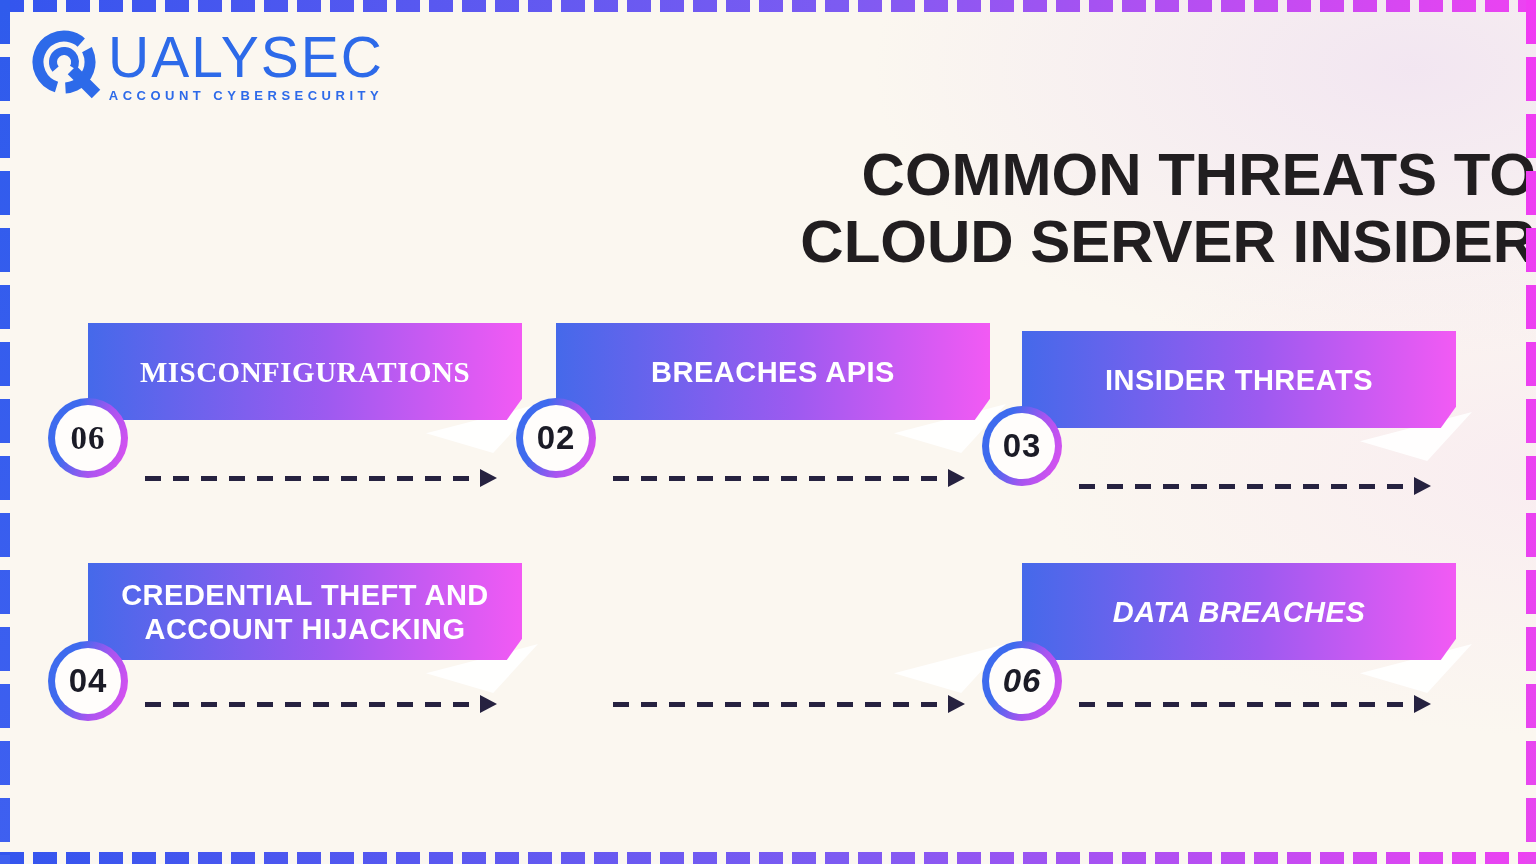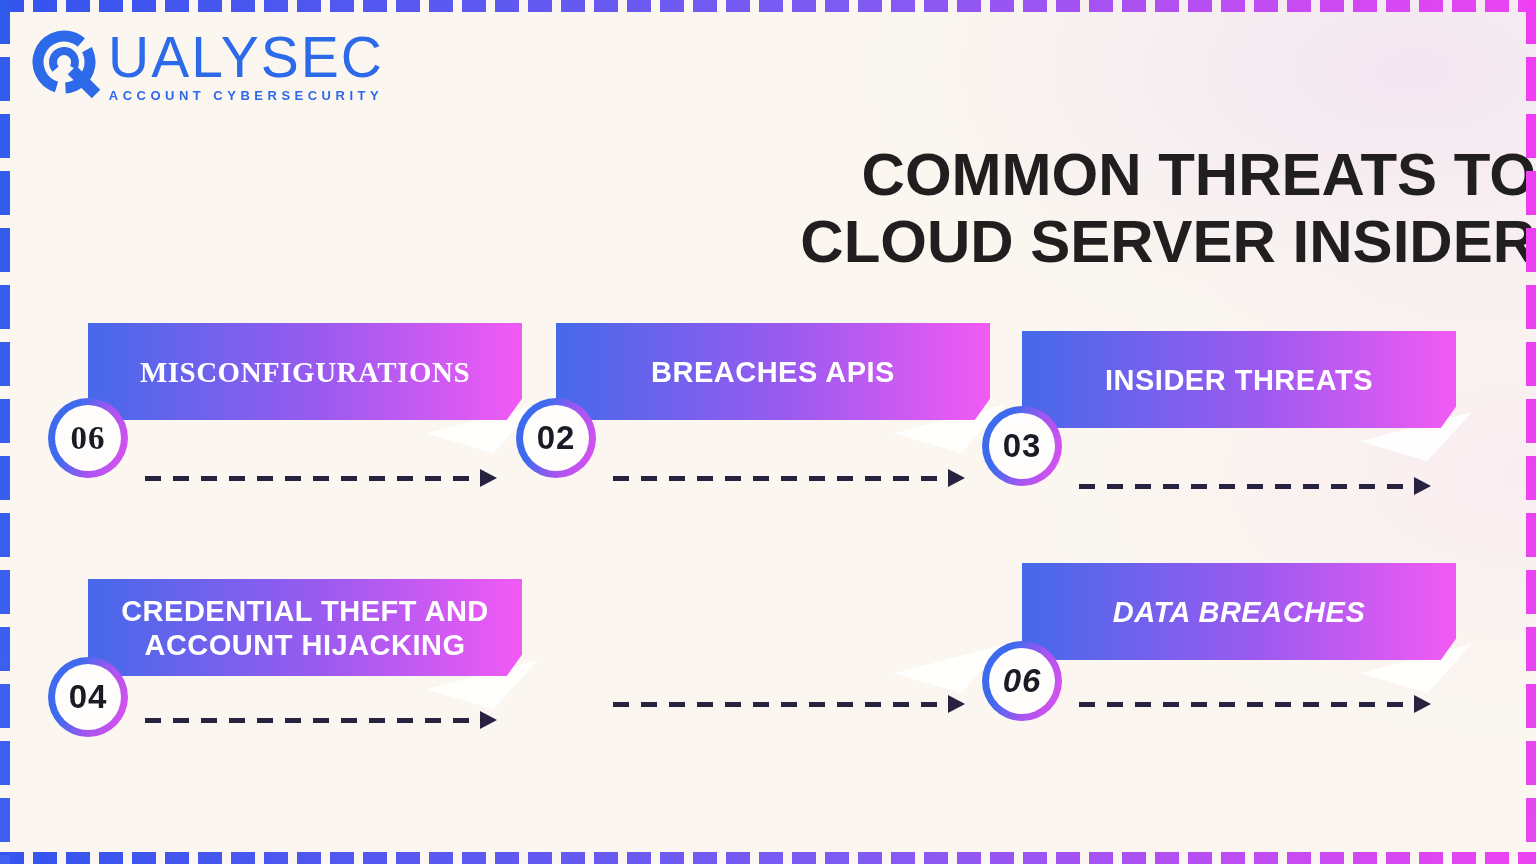--- a/index.html
+++ b/index.html
@@ -35,21 +35,21 @@
   .logo-word{font-size:57px;font-weight:normal;color:#2d6ae9;letter-spacing:2px;line-height:66px;}
   .logo-tagline{font-size:13px;font-weight:bold;color:#2d6ae9;letter-spacing:4.5px;margin-top:-2px;}
 
   
   .title{position:absolute;top:141px;left:0;width:100%;text-align:right;z-index:2;
     color:#211e20;font-weight:bold;font-size:60px;line-height:67px;letter-spacing:0px;}
 
   
   .item{position:absolute;width:434px;height:235px;}
   .r1c1{left:88px;top:323px;font-family:Liberation Serif, serif;}  .r1c2{left:556px;top:323px;}  .r1c3{left:1022px;top:323px;margin-top:8px;}
-  .r2c1{left:88px;top:563px;margin-top:16px;}  .r2c2{left:556px;top:563px;}  .r2c3{left:1022px;top:563px;font-style:italic;}
+  .r2c1{left:88px;top:563px;}  .r2c2{left:556px;top:563px;}  .r2c3{left:1022px;top:563px;font-style:italic;}
 
   .fold{position:absolute;right:-16px;top:78px;width:112px;height:52px;z-index:0;
     background:rgba(255,255,255,.92);
     clip-path:polygon(0 62%,100% 6%,60% 100%);}
 
   .banner{position:relative;z-index:1;height:97px;display:flex;align-items:center;justify-content:center;
     background:linear-gradient(90deg,#4569ea,#9d5af0 55%,#f25af4);
     clip-path:polygon(0 0,100% 0,100% 78%,96.5% 100%,0 100%);
     color:#ffffff;font-weight:bold;font-size:29px;line-height:34px;
     text-align:center;letter-spacing:.5px;padding:0 30px;box-sizing:border-box;}

